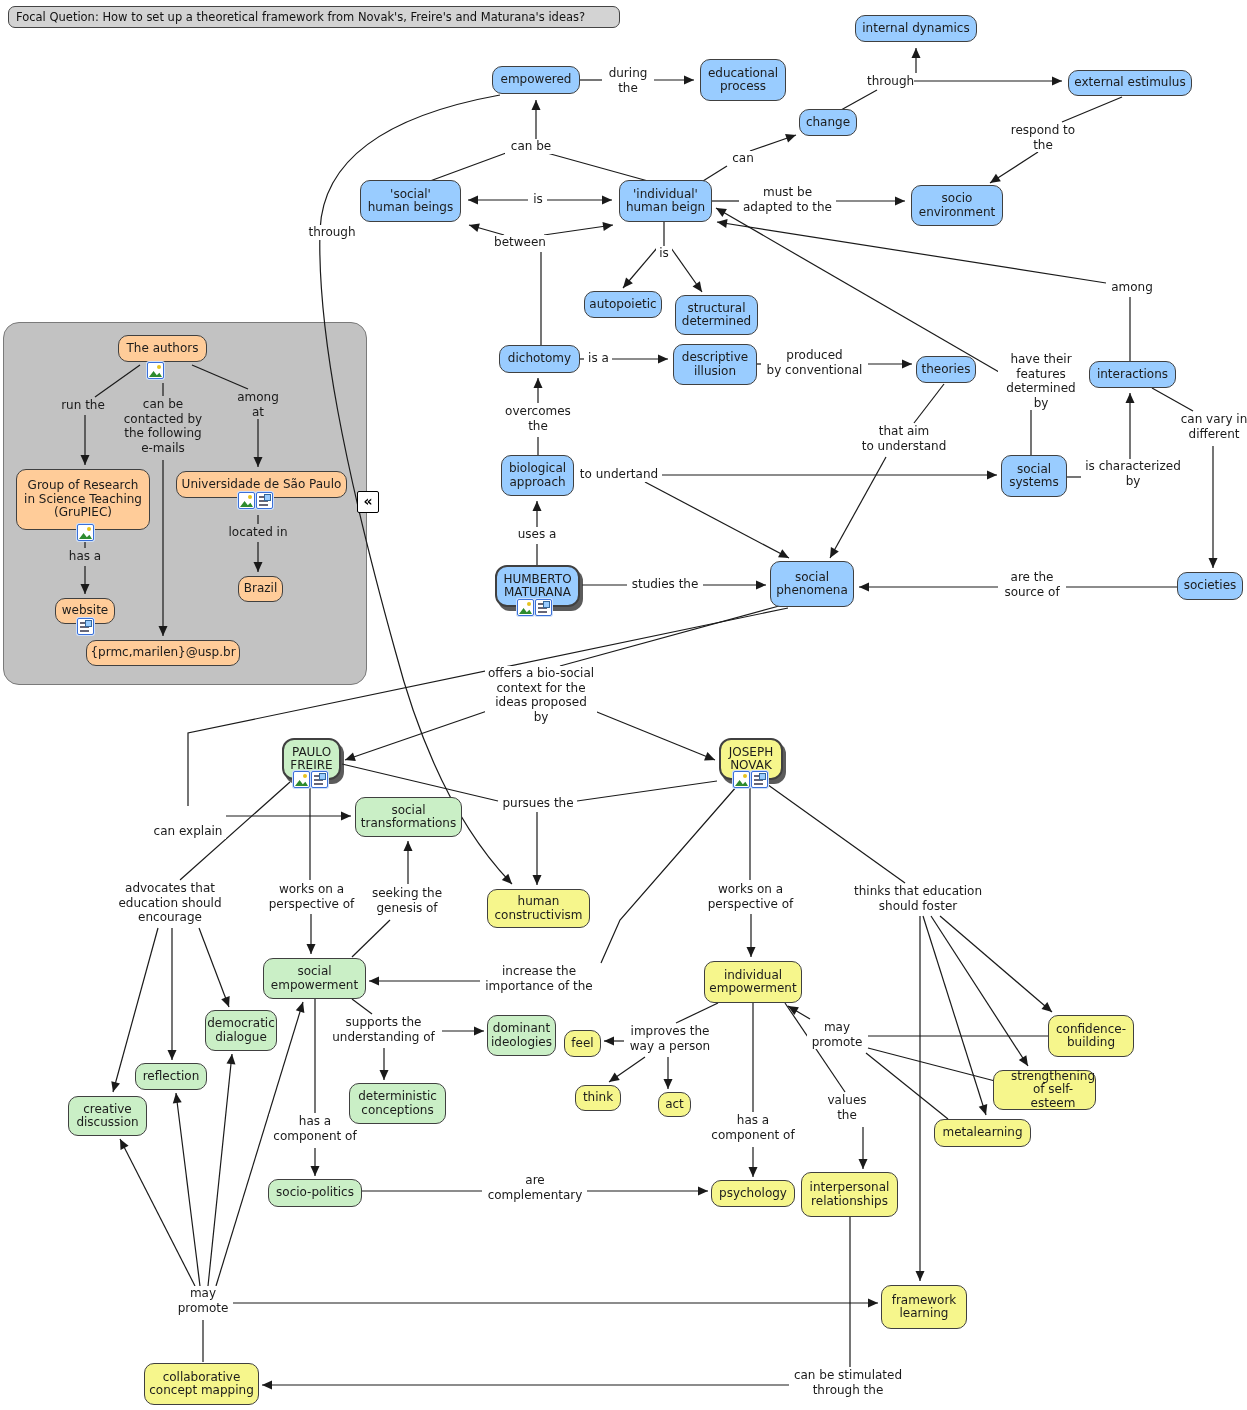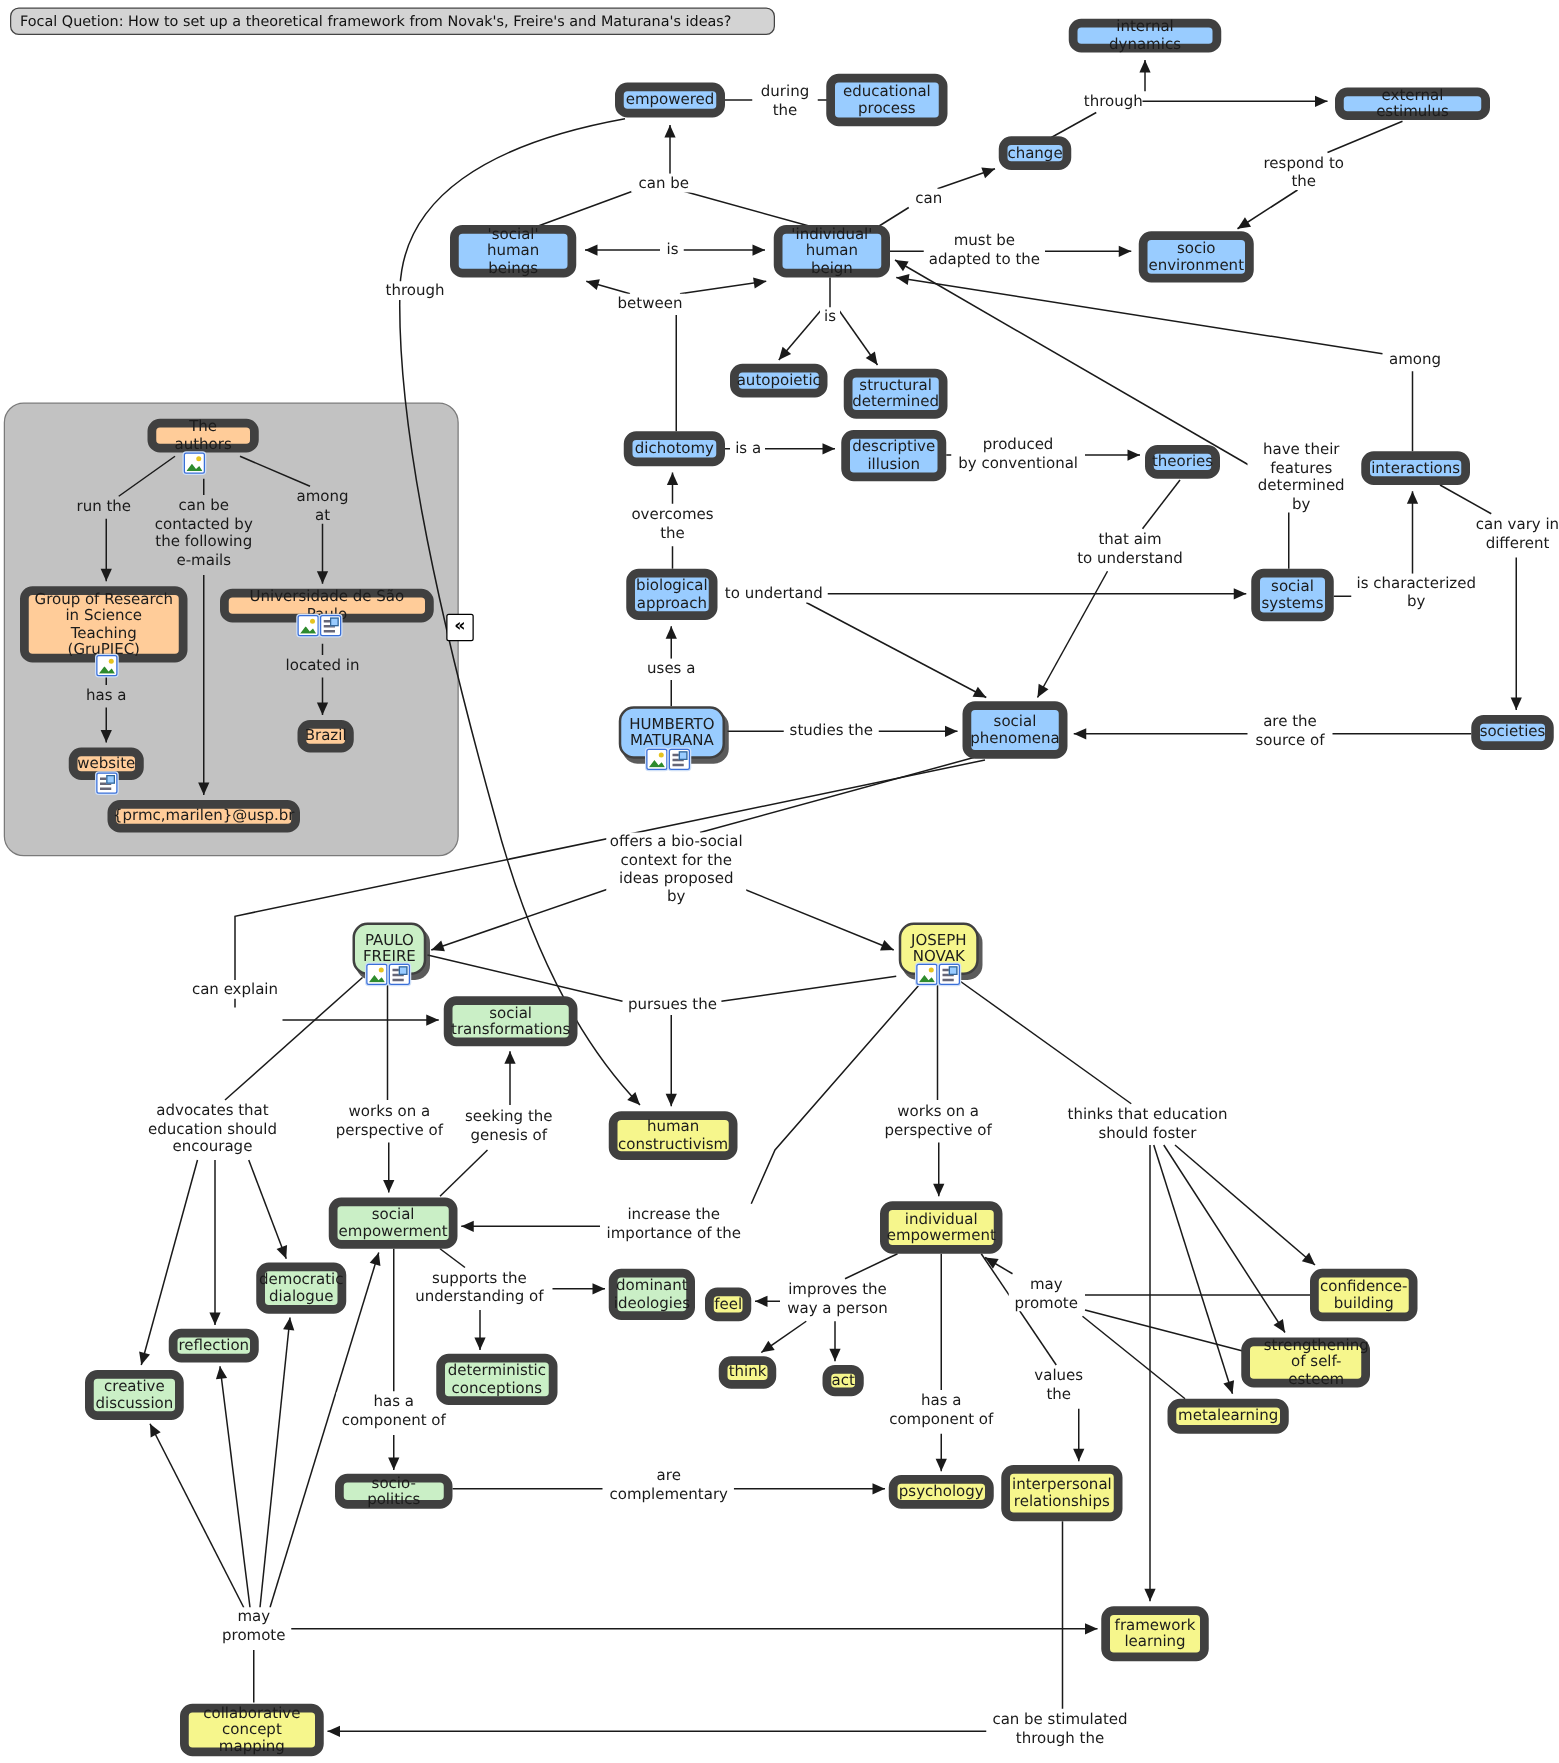--- a/index.html
+++ b/index.html
@@ -4,21 +4,21 @@
 <style>
   html,body{margin:0;padding:0;background:#fff;}
   #canvas{position:relative;width:1247px;height:1410px;background:#fff;
           font-family:"DejaVu Sans","Liberation Sans",sans-serif;overflow:hidden;}
   #graybox{position:absolute;left:3px;top:322px;width:362px;height:361px;background:var(--annotation_gray);
            border:1px solid #7a7a7a;border-radius:16px;z-index:1;}
   #focal{position:absolute;left:8px;top:6px;width:612px;height:22px;background:#d3d3d3;border:1px solid #444;
          border-radius:7px;font-size:11.5px;line-height:21px;padding:0 7px;color:#111;z-index:3;box-sizing:border-box;white-space:nowrap;}
   svg.edges{position:absolute;left:0;top:0;z-index:2;}
   .node{position:absolute;display:flex;align-items:center;justify-content:center;text-align:center;
-        white-space:pre-line;font-size:12px;line-height:13.5px;color:#1c1c1c;border:7px solid #404040;
+        white-space:pre-line;font-size:12px;line-height:13.5px;color:#1c1c1c;border:1px solid #404040;
         border-radius:10px;background:var(--concept_blue);z-index:3;padding:1px 2px;box-sizing:border-box;}
   .node.green{background:var(--concept_green);}
   .node.yellow{background:var(--concept_yellow);}
   .node.orange{background:var(--concept_orange);}
   .node.bold{border-width:2px;box-shadow:3px 4px 0 rgba(50,50,50,.8);border-radius:12px;}
   .ll{position:absolute;text-align:center;white-space:pre-line;font-size:12px;line-height:14.5px;
       color:#1a1a1a;background:#fff;z-index:2;padding:0 1px;box-sizing:border-box;}
   .ll.gbg{background:var(--annotation_gray);}
   .res-icon{position:absolute;width:15px;height:15px;background:#fff;border:1px solid #3a6fd8;border-radius:2px;
             box-shadow:0 0 0 1px #cfe0f8;z-index:4;}
@@ -191,21 +191,21 @@
   <div class="ll" style="left:576px;top:467px;width:86px;">to undertand</div>
   <div class="ll" style="left:1082px;top:459px;width:102px;">is characterized
 by</div>
   <div class="ll" style="left:514px;top:527px;width:46px;">uses a</div>
   <div class="ll" style="left:628px;top:577px;width:74px;">studies the</div>
   <div class="ll" style="left:999px;top:570px;width:66px;">are the
 source of</div>
   <div class="ll" style="left:485px;top:666px;width:112px;">offers a bio-social
 context for the
 ideas proposed by</div>
-  <div class="ll" style="left:150px;top:784px;width:76px;">can explain</div>
+  <div class="ll" style="left:150px;top:824px;width:76px;">can explain</div>
   <div class="ll" style="left:499px;top:796px;width:78px;">pursues the</div>
   <div class="ll" style="left:114px;top:881px;width:112px;">advocates that
 education should
 encourage</div>
   <div class="ll" style="left:264px;top:882px;width:95px;">works on a
 perspective of</div>
   <div class="ll" style="left:368px;top:886px;width:78px;">seeking the
 genesis of</div>
   <div class="ll" style="left:703px;top:882px;width:95px;">works on a
 perspective of</div>
@@ -235,21 +235,21 @@
   <div class="ll gbg" style="left:114px;top:397px;width:98px;">can be
 contacted by
 the following
 e-mails</div>
   <div class="ll gbg" style="left:232px;top:390px;width:52px;">among at</div>
   <div class="ll gbg" style="left:64px;top:549px;width:42px;">has a</div>
   <div class="ll gbg" style="left:226px;top:525px;width:64px;">located in</div>
 
   <div class="node" style="left:855px;top:15px;width:122px;height:27px;">internal dynamics</div>
   <div class="node" style="left:492px;top:66px;width:88px;height:28px;">empowered</div>
-  <div class="node" style="left:661px;top:59px;width:97px;height:42px;">educational
+  <div class="node" style="left:700px;top:59px;width:86px;height:42px;">educational
 process</div>
   <div class="node" style="left:1068px;top:70px;width:124px;height:26px;">external estimulus</div>
   <div class="node" style="left:799px;top:109px;width:58px;height:27px;">change</div>
   <div class="node" style="left:360px;top:180px;width:101px;height:42px;">'social'
 human beings</div>
   <div class="node" style="left:619px;top:180px;width:93px;height:42px;">'individual'
 human beign</div>
   <div class="node" style="left:911px;top:185px;width:92px;height:41px;">socio
 environment</div>
   <div class="node" style="left:584px;top:291px;width:78px;height:27px;">autopoietic</div>

